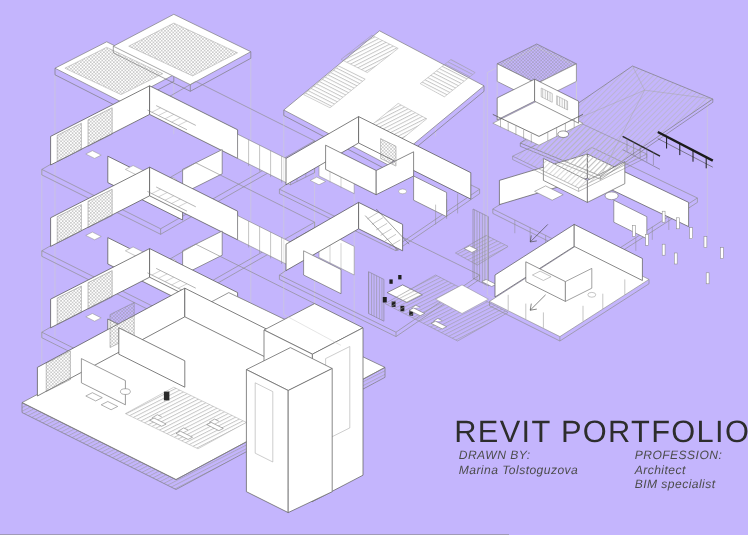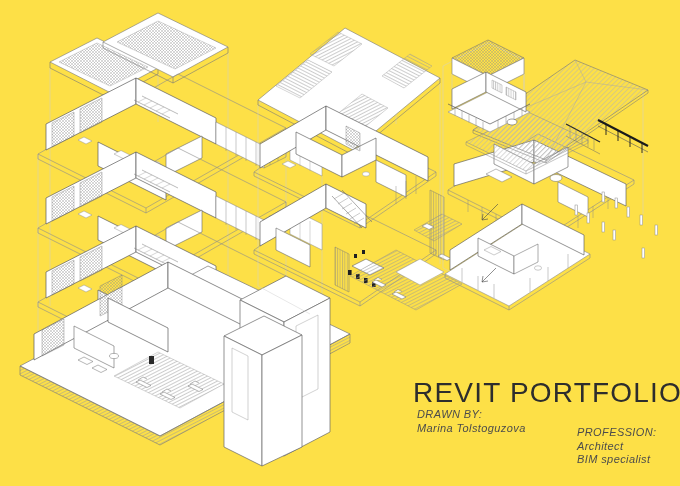--- a/index.html
+++ b/index.html
@@ -1,35 +1,35 @@
 <!DOCTYPE html>
 <html><head>
 <meta charset="utf-8">
 <style>
   html,body{margin:0;padding:0;background:#888;}
   .page{
-    position:relative;width:680px;height:486px;background:#fde047;
+    position:relative;width:680px;height:486px;background:#c4b5fd;
     overflow:hidden;font-family:"Liberation Sans",sans-serif;
     margin:0 auto;
   }
   svg.drawing{position:absolute;display:block;}
   #d1{left:18px;top:4px;}
   #d2{left:246px;top:14px;}
   #d3{left:438px;top:16px;}
   .title{
     position:absolute;left:413px;top:377px;
     font-size:28px;font-weight:300;letter-spacing:1.2px;
     color:#2d2d2d;white-space:nowrap;
   }
   .credits{
     position:absolute;left:417px;top:408px;display:flex;
     font-size:11px;line-height:13.5px;letter-spacing:.4px;color:#4c4c4c;font-style:italic;
   }
   .credits .col{width:160px;}
-  .credits .col.right{width:auto;margin-top:18px;}
+  .credits .col.right{width:auto;}
 </style>
 </head>
 <body>
 
 <div class="page">
 
   <svg id="d1" class="drawing" width="335" height="478" viewBox="0 0 335 478" aria-label="exploded-axonometric-apartment-tower">
     <defs>
       <pattern id="a-hatch" width="3" height="3" patternUnits="userSpaceOnUse">
         <path d="M0,3 L3,0 M0,0 L3,3" stroke="#8f8f8f" stroke-width="0.35" fill="none"></path>

